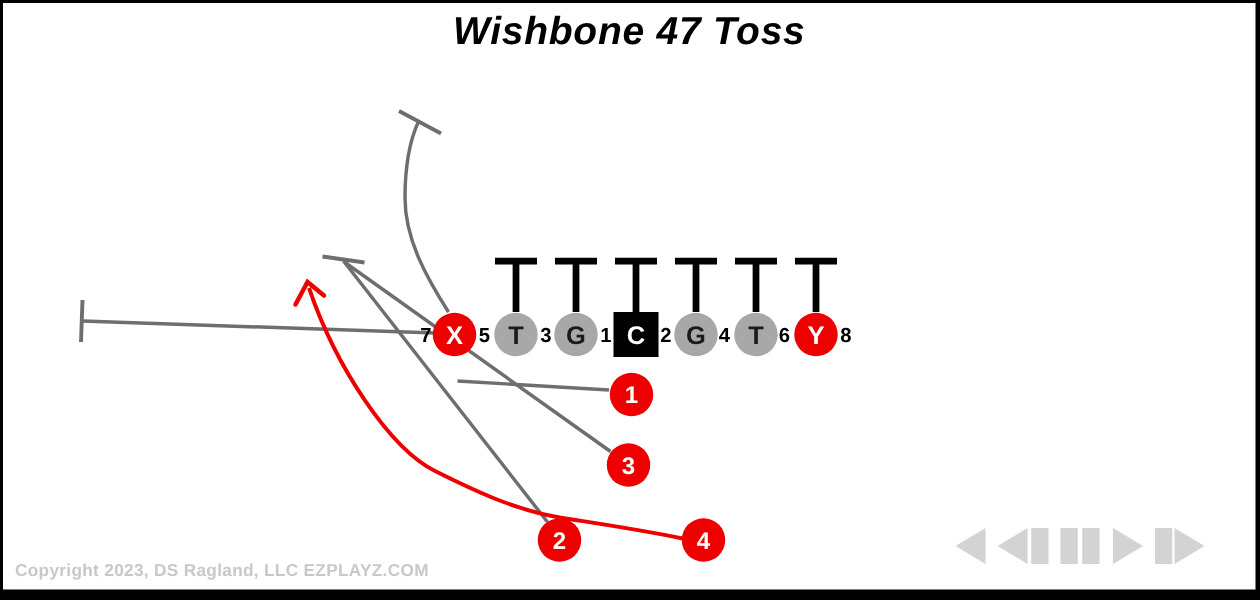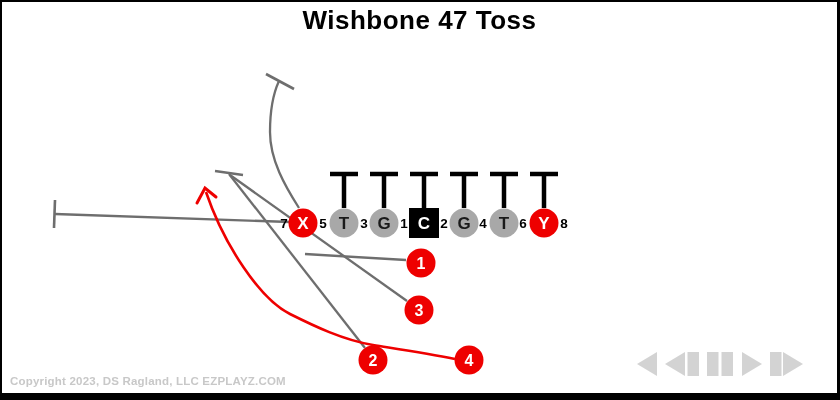--- a/index.html
+++ b/index.html
@@ -12,20 +12,21 @@
     border-right-width:3px;
     border-bottom-width:7px;
     overflow:hidden;
     font-family:"Liberation Sans", sans-serif;
   }
   #page-title{
     position:absolute;top:3px;left:0;right:0;
     text-align:center;
     font-size:26px;font-weight:bold;letter-spacing:.5px;
     color:#000;
+    font-style:italic;
   }
   #copyright{
     position:absolute;left:8px;top:373px;
     font-size:11.5px;font-weight:bold;letter-spacing:.2px;
     color:#c8c8c8;
   }
   #play-svg{position:absolute;left:0;top:0;}
 </style>
 </head>
 <body>

